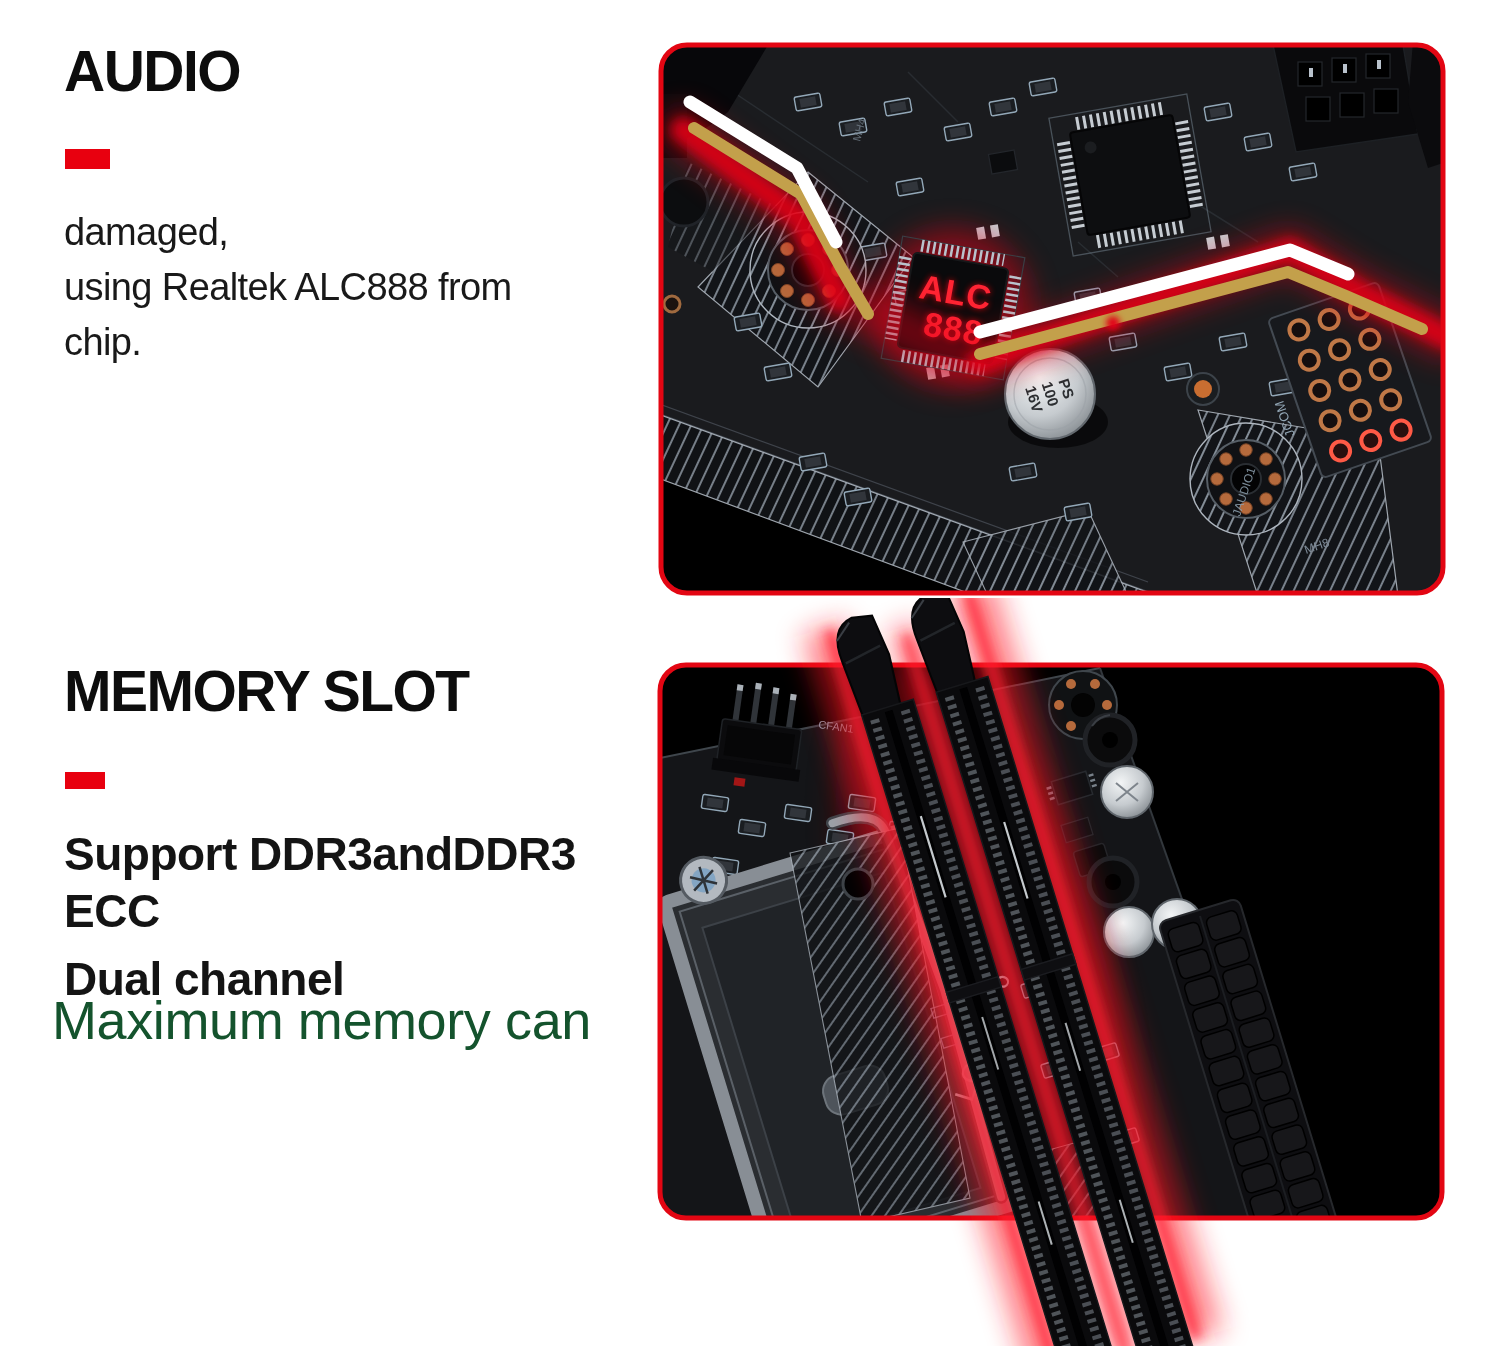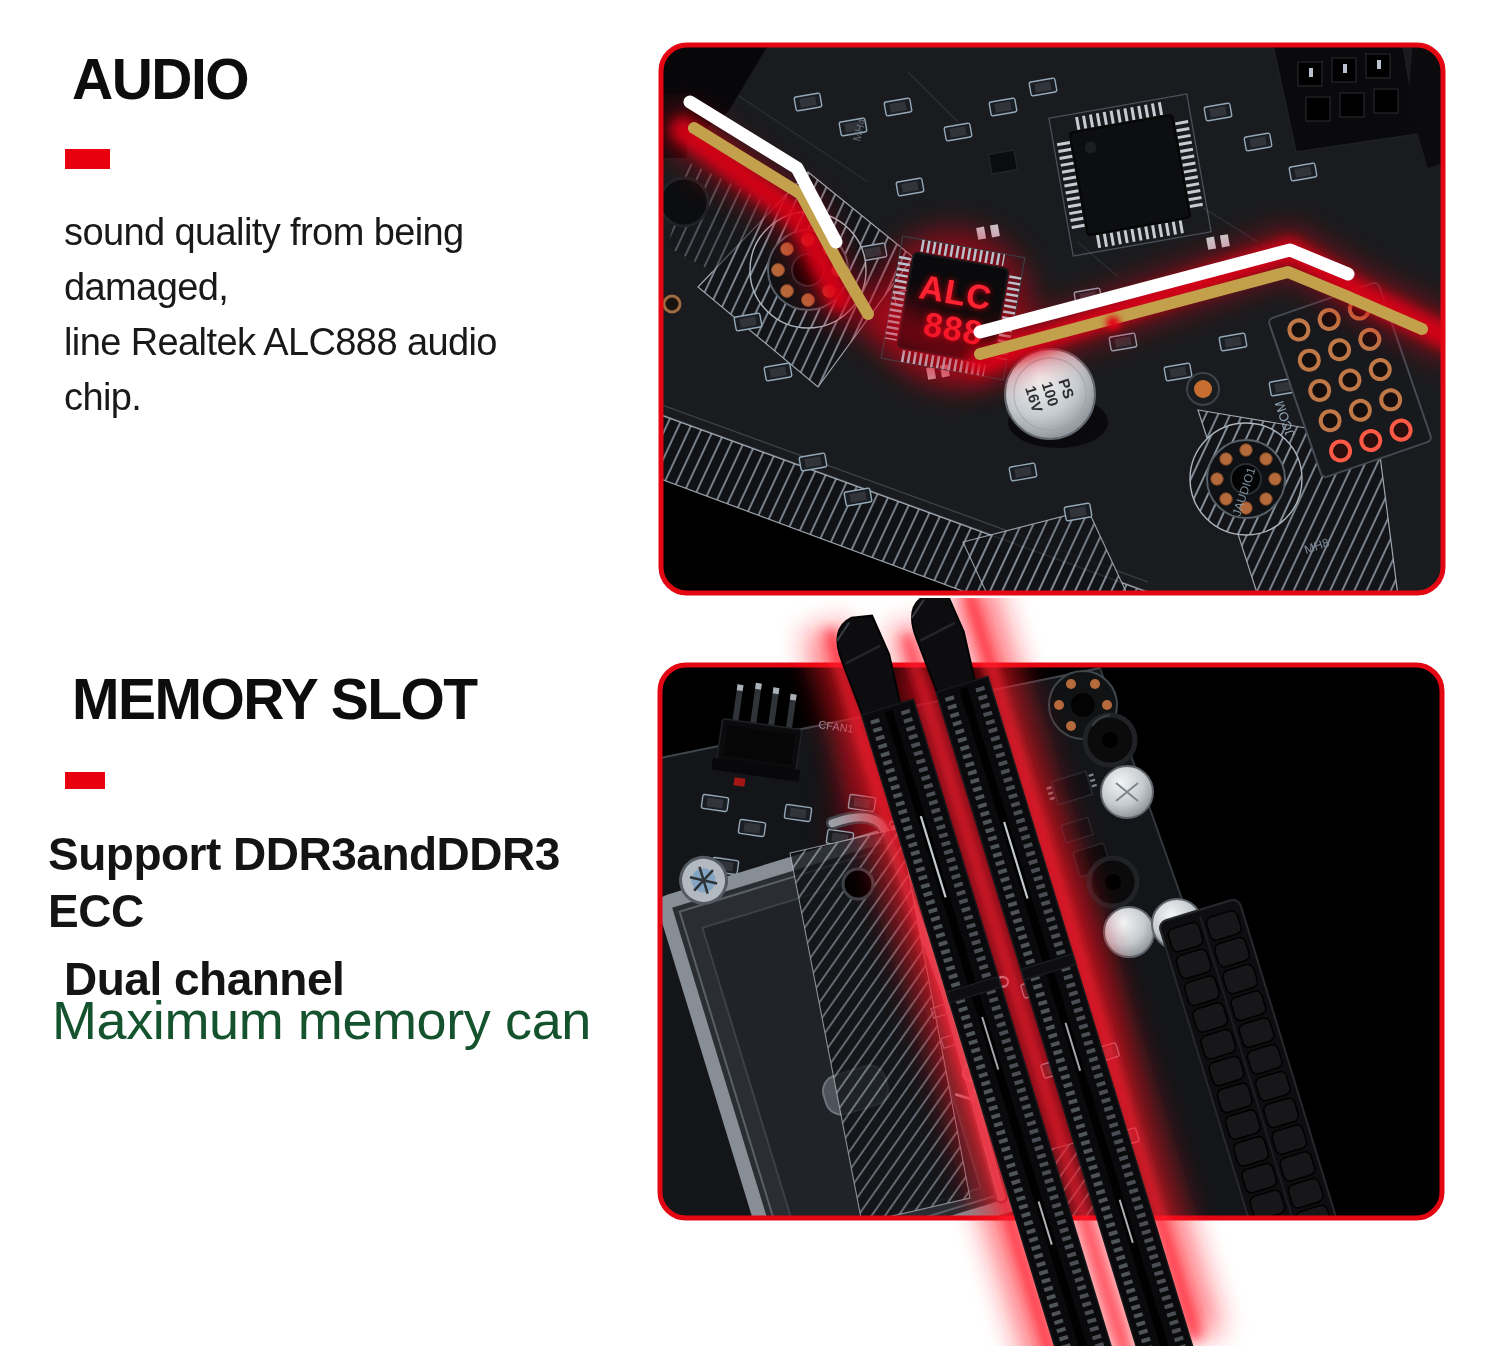--- a/index.html
+++ b/index.html
@@ -1,45 +1,44 @@
 <!DOCTYPE html>
 <html><head>
 <meta charset="utf-8">
 <style>
   html,body{margin:0;padding:0;background:#fff;}
   .canvas{position:relative;width:1500px;height:1346px;background:#ffffff;overflow:hidden;
           font-family:"Liberation Sans",sans-serif;color:#121212;}
-  .title{position:absolute;left:64px;margin:8px;font-size:57px;font-weight:700;
+  .title{position:absolute;left:64px;margin:0;font-size:57px;font-weight:700;
          letter-spacing:-1.5px;line-height:1;color:#0d0d0d;}
   .dash{position:absolute;background:#e8000f;}
   .bodytext{position:absolute;left:64px;font-size:38px;line-height:55px;
             letter-spacing:-0.6px;color:#191919;}
   .bodytext .ln{display:block;white-space:nowrap;}
-  .mem-b1{position:absolute;left:48px;font-size:46px;font-weight:700;line-height:57px;
+  .mem-b1{position:absolute;left:64px;font-size:46px;font-weight:700;line-height:57px;
           letter-spacing:-0.5px;color:#141414;}
   .mem-b2{position:absolute;left:64px;font-size:46px;font-weight:700;line-height:50px;
           letter-spacing:-0.5px;color:#141414;}
   .mem-r{position:absolute;left:52px;font-size:54px;font-weight:400;line-height:51px;
          letter-spacing:-0.4px;color:#14532d;}
   .photo{position:absolute;margin:0;padding:0;}
   .photo svg{display:block;}
   svg text{font-family:"Liberation Sans",sans-serif;}
 </style>
 </head>
 <body>
 
 <div class="canvas">
 
   <section>
     <h1 class="title" style="top:43px;">AUDIO</h1>
     <div class="dash" style="left:65px;top:149px;width:45px;height:20px;"></div>
     <div class="bodytext" style="top:205px;">
-      <span class="ln">sound quality from being</span>
       <span class="ln">damaged,</span>
-      <span class="ln">line Realtek ALC888 audio</span>
+      <span class="ln">using Realtek ALC888 from</span>
       <span class="ln">chip.</span>
     </div>
 
     <figure class="photo" style="left:658px;top:42px;width:788px;height:554px;">
       <svg width="788" height="554" viewBox="0 0 788 554">
         <defs>
           <clipPath id="clipA">
               <rect x="3" y="3" width="782" height="548" rx="26"></rect>
             </clipPath>
           <pattern id="hA" width="11" height="11" patternUnits="userSpaceOnUse" patternTransform="rotate(25)">

